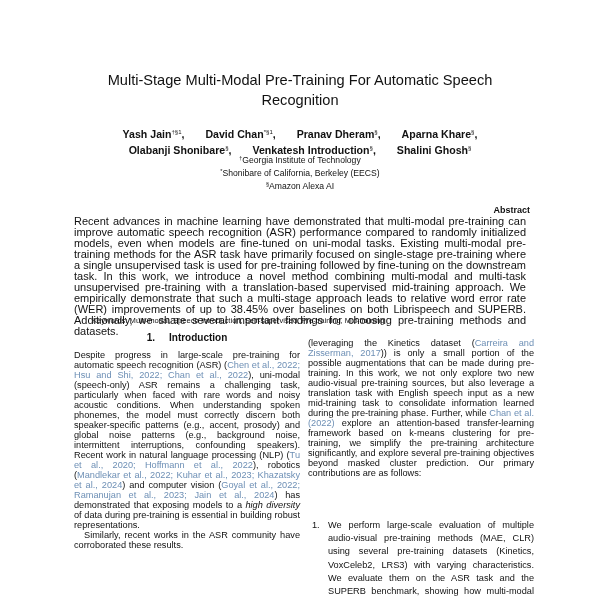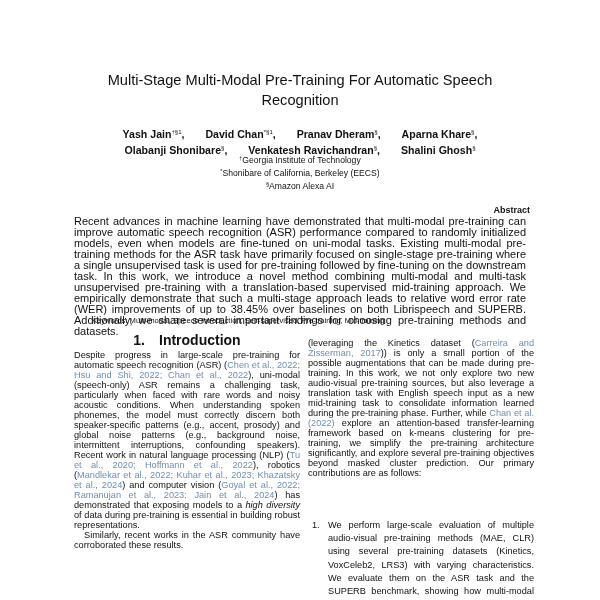--- a/index.html
+++ b/index.html
@@ -10,42 +10,42 @@
   .author { margin: 0 9px; white-space: nowrap; }
   .affils { position: absolute; top: 153px; left: 100px; width: 400px; text-align: center; font-size: 8.6px; line-height: 11px; }
   .affils sup { font-size: 5.5px; vertical-align: 3px; }
   .abstract-title { position: absolute; top: 205px; left: 70px; width: 460px; text-align: right; font-weight: bold; font-size: 9px; }
   .abstract { position: absolute; top: 216px; left: 74px; width: 452px; font-size: 11px; line-height: 11px; text-align: justify; }
   .keywords { position: absolute; top: 316px; left: 74px; width: 452px; font-size: 7.6px; }
   .keywords b { font-weight: normal; margin-left: 18px; }
   .col { position: absolute; font-size: 9.2px; line-height: 10px; text-align: justify; }
   .col-left { top: 350px; left: 74px; width: 226px; }
   .col-right { top: 338px; left: 308px; width: 226px; }
-  .sec-heading { position: absolute; top: 332px; left: 74px; width: 226px; text-align: center; font-weight: bold; font-size: 14px; }
+  .sec-heading { position: absolute; top: 332px; left: 74px; width: 226px; text-align: center; font-weight: bold; font-size: 10px; }
   .sec-heading .num { margin-right: 14px; }
   .cite { color: #6d8fb5; }
   .indent { text-indent: 10px; }
   p { margin: 0; }
   .contrib { position: absolute; top: 519px; left: 308px; width: 226px; font-size: 9.2px; line-height: 13.2px; }
   .contrib-item { display: flex; }
   .contrib-num { width: 16px; flex: none; padding-left: 4px; }
   .contrib-text { flex: 1; text-align: justify; }
 </style>
 </head>
 <body>
 
 <div class="title">Multi-Stage Multi-Modal Pre-Training For Automatic Speech Recognition</div>
 
 <div class="authors">
   <span class="author"><span>Yash Jain</span><sup>†§1</sup>,</span>
   <span class="author"><span>David Chan</span><sup>*§1</sup>,</span>
   <span class="author"><span>Pranav Dheram</span><sup>§</sup>,</span>
   <span class="author"><span>Aparna Khare</span><sup>§</sup>,</span><br>
   <span class="author"><span>Olabanji Shonibare</span><sup>§</sup>,</span>
-  <span class="author"><span>Venkatesh Ravichandran</span><sup>§</sup>,</span>
+  <span class="author"><span>Venkatesh Introduction</span><sup>§</sup>,</span>
   <span class="author"><span>Shalini Ghosh</span><sup>§</sup></span>
 </div>
 
 <div class="affils">
   <div><sup>†</sup><span>Georgia Institute of Technology</span></div>
   <div><sup>*</sup><span>Shonibare of California, Berkeley (EECS)</span></div>
   <div><sup>§</sup><span>Amazon Alexa AI</span></div>
 </div>
 
 <div class="abstract-title">Abstract</div>

